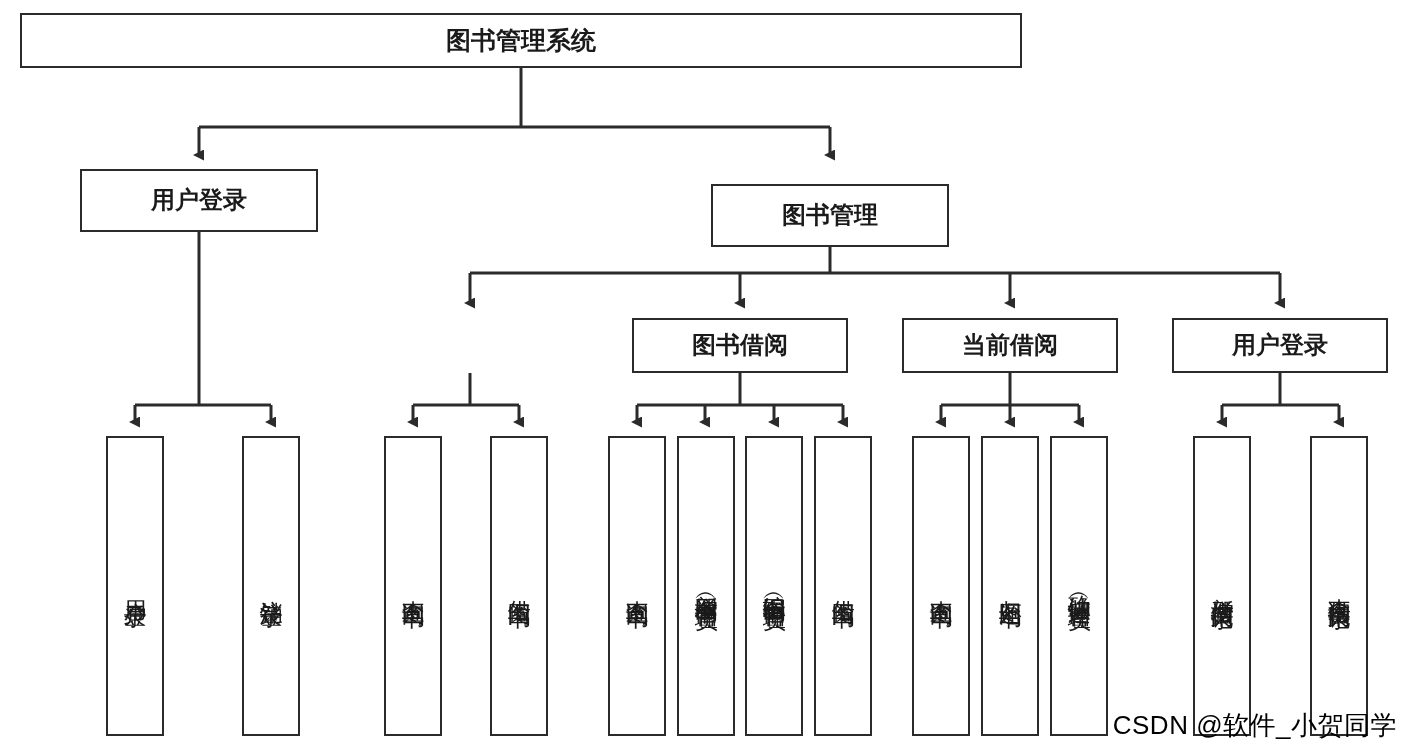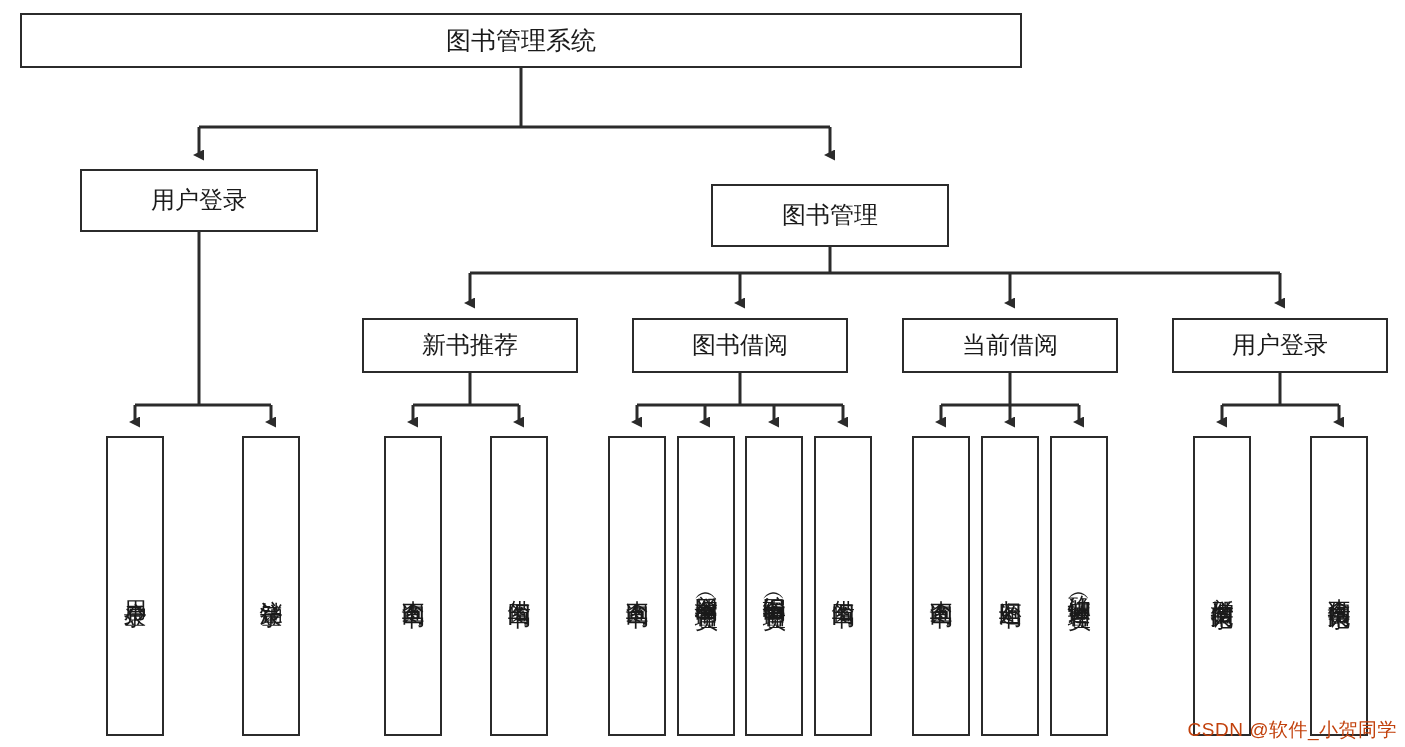--- a/index.html
+++ b/index.html
@@ -37,20 +37,21 @@
   }
   .node .lbl {
     display: block;
     text-align: center;
     line-height: 1.18;
     white-space: nowrap;
   }
   
   .node.horiz .lbl {
     font-size: 24px;
+    font-weight: bold;
   }
   .node.root .lbl {
     font-size: 25px;
   }
   
   .node.vert {
     align-items: center;
     justify-content: center;
   }
   .node.vert .lbl {
@@ -58,22 +59,22 @@
     text-orientation: upright;
     font-size: 23px;
     letter-spacing: 2px;
     line-height: 1.1;
     white-space: nowrap;
   }
   .watermark {
     position: absolute;
     right: 8px;
     bottom: 4px;
-    font-size: 19px;
-    color: #c2410c;
+    font-size: 26px;
+    color: #000000;
     letter-spacing: 0.5px;
     white-space: nowrap;
     user-select: none;
   }
 </style>
 </head>
 <body>
 
 <div id="canvas">
 
@@ -131,23 +132,20 @@
     <span class="lbl">图书管理系统</span>
   </div>
 
   <div class="node horiz" style="left:80px; top:169px; width:238px; height:63px;">
     <span class="lbl">用户登录</span>
   </div>
   <div class="node horiz" style="left:711px; top:184px; width:238px; height:63px;">
     <span class="lbl">图书管理</span>
   </div>
 
-  <div class="node horiz" style="left:362px; top:318px; width:216px; height:55px;">
-    <span class="lbl">新书推荐</span>
-  </div>
   <div class="node horiz" style="left:902px; top:318px; width:216px; height:55px;">
     <span class="lbl">当前借阅</span>
   </div>
   <div class="node horiz" style="left:632px; top:318px; width:216px; height:55px;">
     <span class="lbl">图书借阅</span>
   </div>
   <div class="node horiz" style="left:1172px; top:318px; width:216px; height:55px;">
     <span class="lbl">用户登录</span>
   </div>
 

